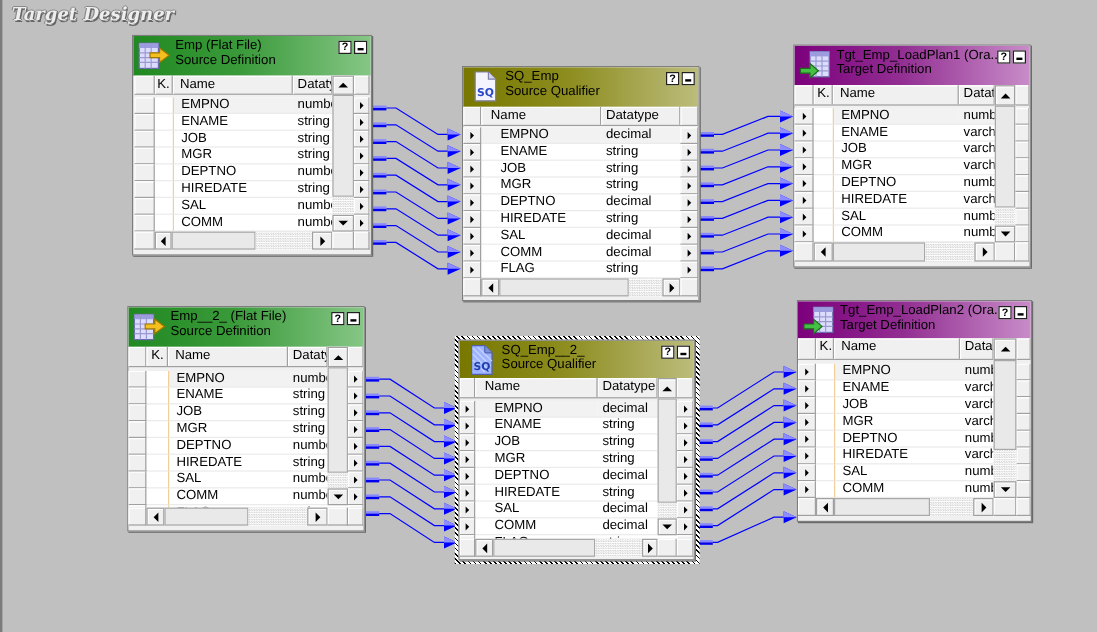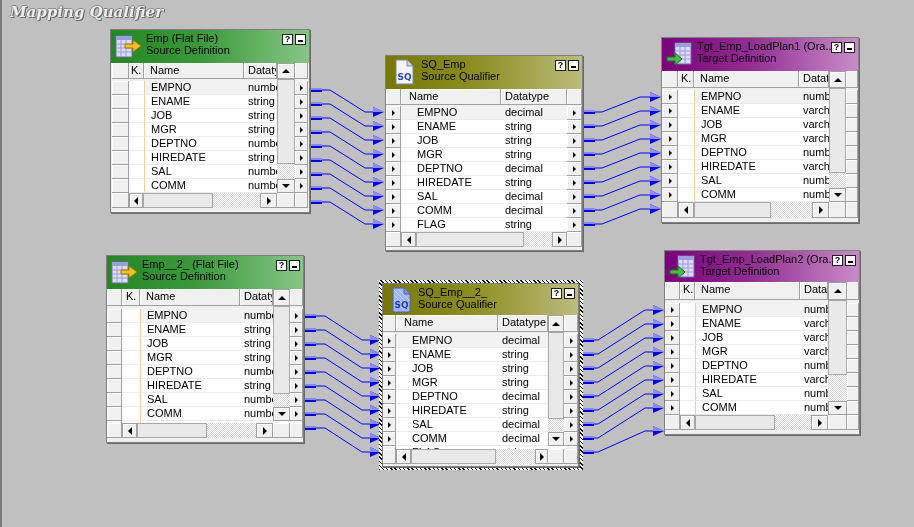--- a/index.html
+++ b/index.html
@@ -52,21 +52,21 @@
 .down::after{margin:-2px 0 0 -4px;border-left:4px solid transparent;border-right:4px solid transparent;border-top:4px solid #000}
 .lt::after{margin:-4px 0 0 -2px;border-top:4px solid transparent;border-bottom:4px solid transparent;border-right:4px solid #000}
 .rt::after{margin:-4px 0 0 -2px;border-top:4px solid transparent;border-bottom:4px solid transparent;border-left:4px solid #000}
 
 .selframe{position:absolute;left:379px;top:280px;width:204px;height:190px;background:repeating-linear-gradient(45deg,#000 0 1px,#fff 1px 3px)}
 </style>
 </head>
 <body>
 
 <div class="canvas">
-  <div class="wtitle">Mapping Qualifier</div>
+  <div class="wtitle">Target Designer</div>
 </div>
 
 <svg class="links" viewBox="0 0 914 527">
   <defs>
     <g id="stub">
         <rect x="0" y="-2" width="12" height="2" fill="#8888ff"></rect>
         <rect x="0" y="0" width="12" height="2" fill="#0000ee"></rect>
       </g>
     <g id="arr">
         <polygon points="0,-5 11,0 0,5" fill="#0000ff"></polygon>

